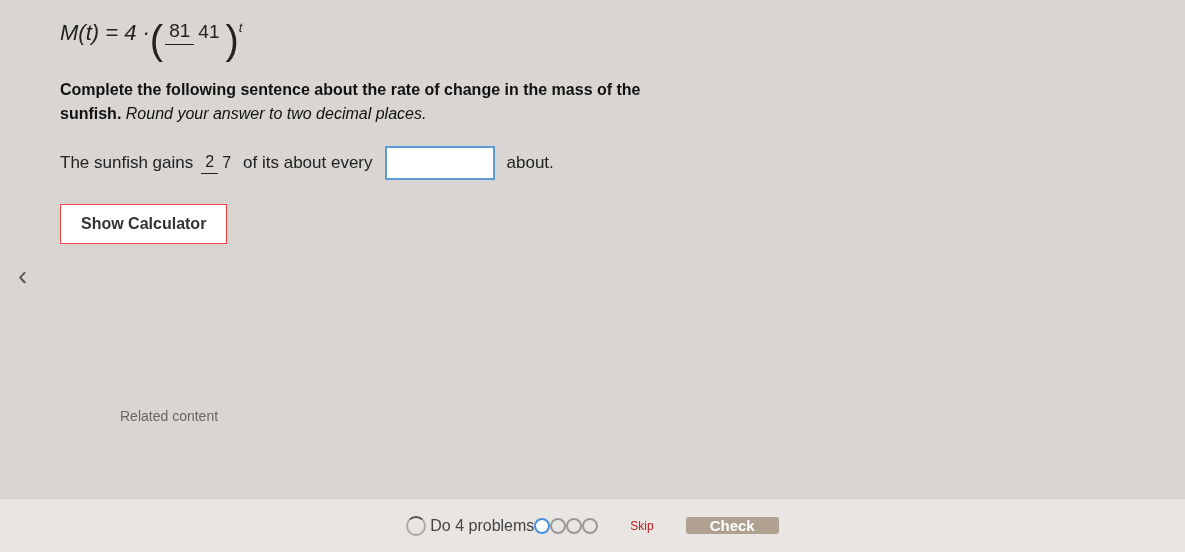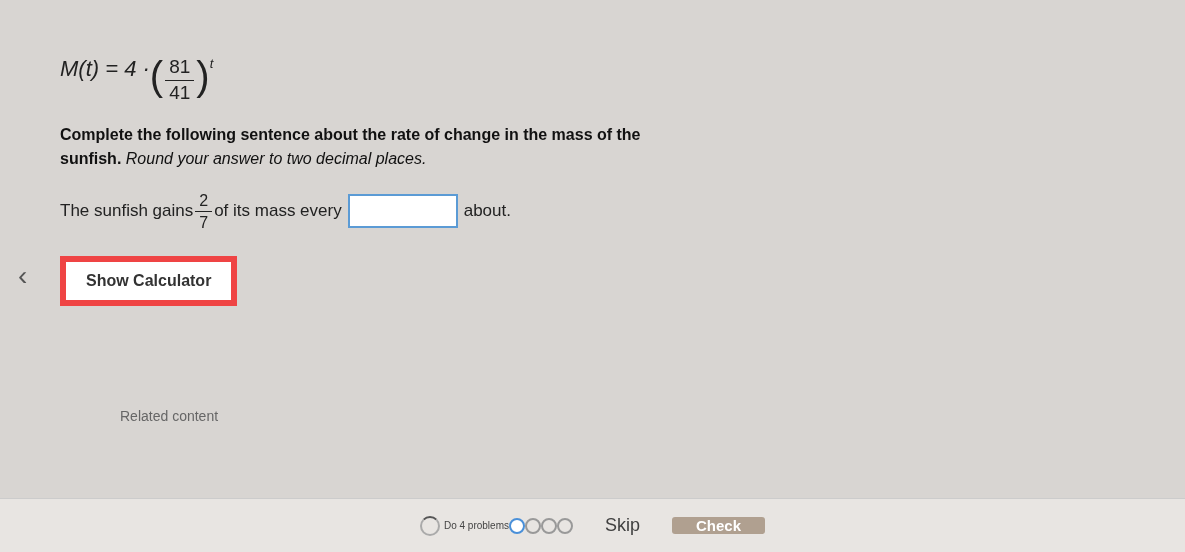--- a/index.html
+++ b/index.html
@@ -54,21 +54,20 @@
       cursor: pointer;
     }
 
     
     .content-area {
       position: absolute;
       top: 20px;
       left: 60px;
       right: 40px;
       bottom: 60px;
-      margin-top: 36px;
     }
 
     
     .formula-section {
       margin-bottom: 18px;
     }
 
     .formula-line {
       display: flex;
       align-items: flex-start;
@@ -78,22 +77,22 @@
     }
 
     .formula-text {
       font-style: italic;
       font-size: 22px;
       color: #222;
     }
 
     .fraction-container {
       display: inline-flex;
-      flex-direction: column;
-      align-items: flex-end;
+      flex-direction: row;
+      align-items: flex-start;
       vertical-align: middle;
       margin: 0 2px;
       font-size: 19px;
     }
 
     .fraction-num {
       border-bottom: 1.5px solid #222;
       padding: 0 4px 1px 4px;
       line-height: 1.2;
     }
@@ -125,40 +124,41 @@
     .instruction-text em {
     }
 
     
     .sentence-section {
       display: flex;
       align-items: center;
       font-size: 17px;
       color: #222;
       margin-bottom: 24px;
+      gap: 6px;
     }
 
     .sentence-section .fraction-container {
       font-size: 16px;
     }
 
     .answer-input {
       border: 2px solid #5b9bd5;
       background: white;
       width: 110px;
       height: 34px;
       font-size: 16px;
       text-align: center;
       outline: none;
       margin: 0 6px;
     }
 
     
     .show-calculator-btn {
-      border: 6px solid #ef4444;
+      border: 1px solid #ef4444;
       background: white;
       padding: 10px 20px;
       font-size: 16px;
       color: #333;
       cursor: pointer;
       font-weight: 600;
       display: inline-block;
     }
 
     
@@ -182,21 +182,21 @@
       display: flex;
       align-items: center;
       justify-content: center;
       gap: 20px;
       border-top: 1px solid #ccc;
     }
 
     .progress-section {
       display: flex;
       align-items: center;
-      font-size: 10px;
+      font-size: 16px;
       color: #444;
     }
 
     .progress-circle {
       width: 16px;
       height: 16px;
       border-radius: 50%;
       border: 2px solid #999;
       display: inline-block;
     }
@@ -213,22 +213,22 @@
       border-radius: 50%;
       border: 2px solid #aaa;
       border-top-color: #555;
       display: inline-block;
       margin-right: 4px;
     }
 
     .skip-btn {
       background: none;
       border: none;
-      font-size: 18px;
-      color: #404040;
+      font-size: 12px;
+      color: #b91c1c;
       cursor: pointer;
       padding: 6px 12px;
     }
 
     .check-btn {
       background: #b0a090;
       border: none;
       color: white;
       font-size: 15px;
       padding: 0 24px;
@@ -275,21 +275,21 @@
       <em> <span>Round your answer to two decimal places.</span></em>
     </div>
 
     
     <div class="sentence-section">
       <span>The sunfish gains</span>
       <span class="fraction-container">
         <span class="fraction-num">2</span>
         <span class="fraction-den">7</span>
       </span>
-      <span>of its mass every</span>
+      <span>of its about every</span>
       <input type="text" class="answer-input" placeholder="" style="">
       <span>about.</span>
     </div>
 
     
     <button class="show-calculator-btn">Show Calculator</button>
 
     
     <div class="related-content">Related content</div>
 

